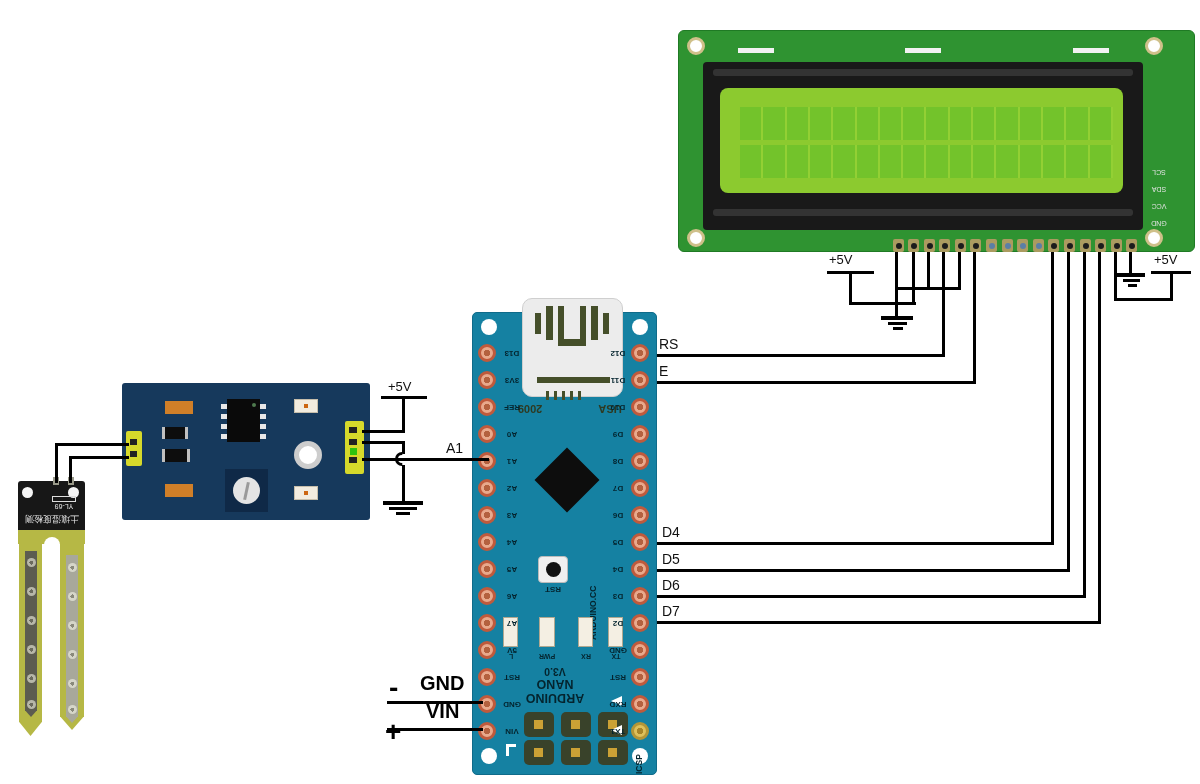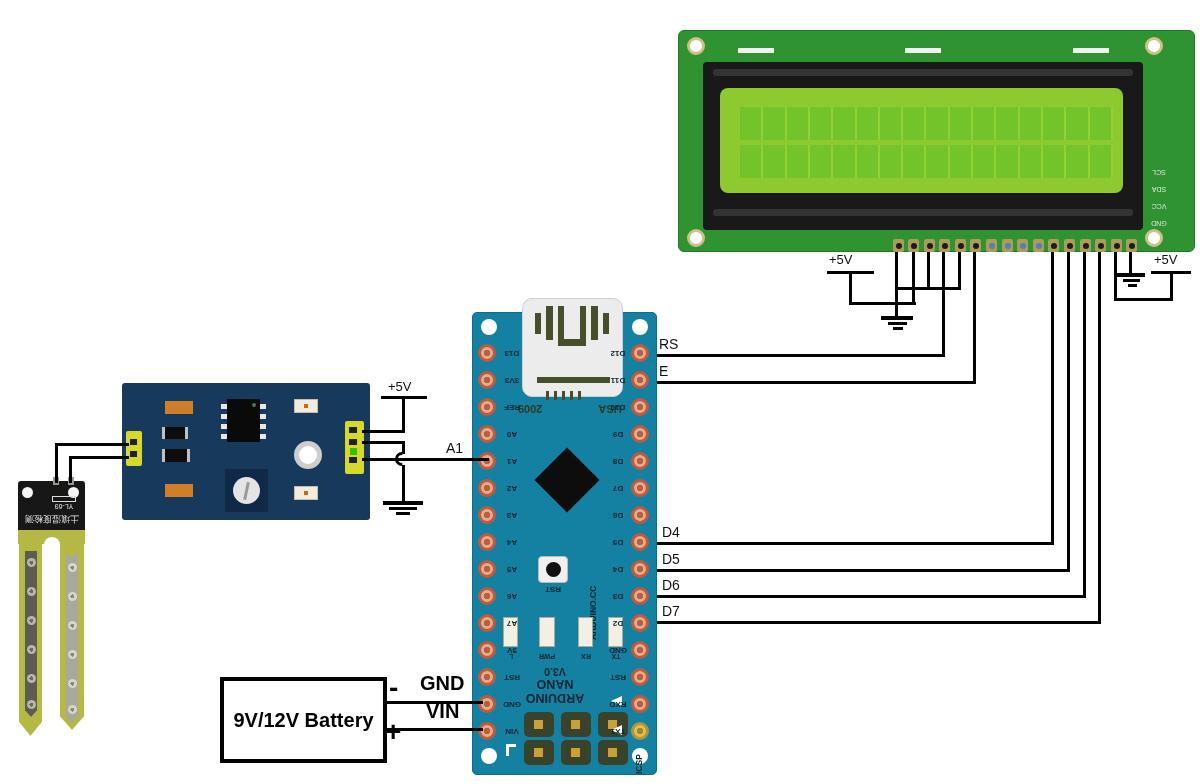--- a/index.html
+++ b/index.html
@@ -369,23 +369,20 @@
   <div class="spad lt" style="left:68px;top:621px;"></div>
   <div class="spad lt" style="left:68px;top:650px;"></div>
   <div class="spad lt" style="left:68px;top:679px;"></div>
   <div class="spad lt" style="left:68px;top:705px;"></div>
 
   <div class="w" style="left:55px;top:443px;width:3px;height:40px;"></div>
   <div class="w" style="left:55px;top:443px;width:74px;height:3px;"></div>
   <div class="w" style="left:69px;top:456px;width:3px;height:27px;"></div>
   <div class="w" style="left:69px;top:456px;width:60px;height:3px;"></div>
 
-  <div class="bat">
-      <span>9V/12V Battery</span>
-    </div>
   <div class="w" style="left:387px;top:701px;width:96px;height:3px;"></div>
   <div class="w" style="left:387px;top:728px;width:96px;height:3px;"></div>
   <span class="blab" style="left:420px;top:672px;font-size:20px;">GND</span>
   <span class="blab" style="left:426px;top:700px;font-size:20px;">VIN</span>
   <span class="blab" style="left:389px;top:672px;font-size:28px;">-</span>
   <span class="blab" style="left:385px;top:716px;font-size:28px;">+</span>
 
 </div>
 
 </body></html>

